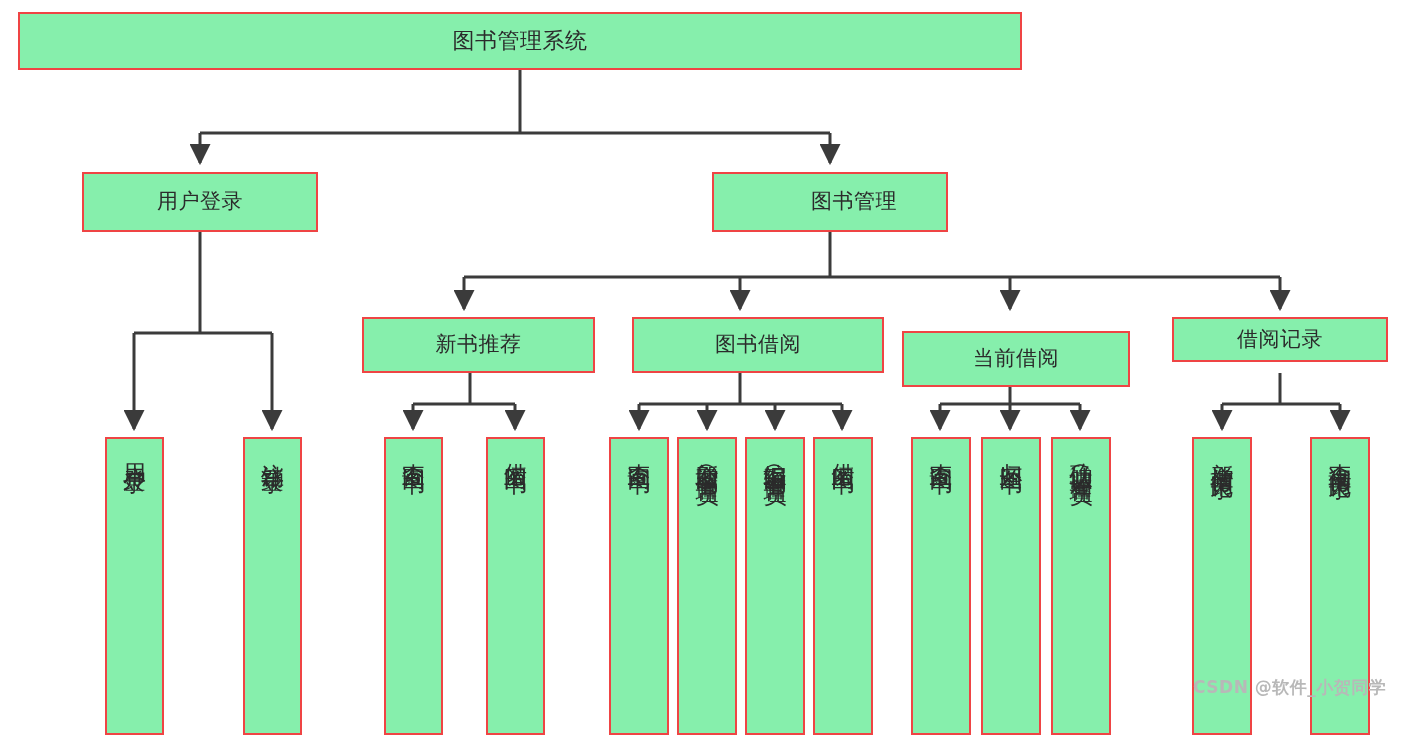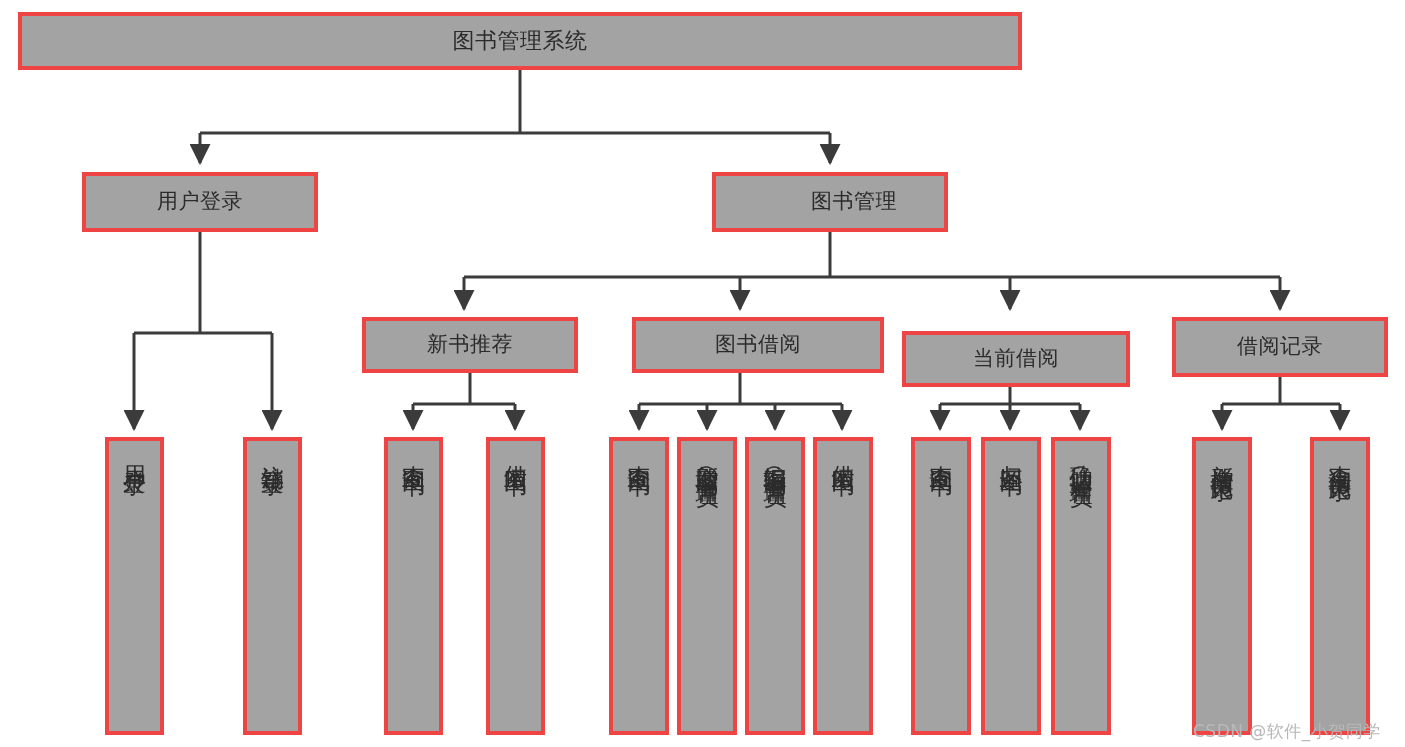--- a/index.html
+++ b/index.html
@@ -21,22 +21,22 @@
     position: absolute;
     left: 0;
     top: 0;
     width: 1405px;
     height: 747px;
     pointer-events: none;
   }
   .node {
     position: absolute;
     box-sizing: border-box;
-    border: 4px solid #ef4444;
-    background: #a3a3a3;
+    border: 2px solid #ef4444;
+    background: #86efac;
     display: flex;
     align-items: center;
     justify-content: center;
     color: #2b2b2b;
   }
   .node .lbl {
     display: block;
     text-align: center;
     line-height: 1.22;
     letter-spacing: 0.5px;
@@ -126,33 +126,33 @@
   </div>
 
   <div class="node h" style="left:82px; top:172px; width:236px; height:60px;">
     <span class="lbl">用户登录</span>
   </div>
 
   <div class="node h" style="left:712px; top:172px; width:236px; height:60px;padding-left:48px;">
     <span class="lbl">图书管理</span>
   </div>
 
-  <div class="node h" style="left:362px; top:317px; width:216px; height:56px;align-items:center;">
+  <div class="node h" style="left:362px; top:317px; width:233px; height:56px;align-items:center;">
     <span class="lbl">新书推荐</span>
   </div>
 
   <div class="node h" style="left:632px; top:317px; width:252px; height:56px;">
     <span class="lbl">图书借阅</span>
   </div>
 
   <div class="node h" style="left:902px; top:331px; width:228px; height:56px;">
     <span class="lbl">当前借阅</span>
   </div>
 
-  <div class="node h" style="left:1172px; top:317px; width:216px; height:60px;">
+  <div class="node h" style="left:1172px; top:317px; width:216px; height:45px;">
     <span class="lbl">借阅记录</span>
   </div>
 
   <div class="node v" style="left:105px; top:437px; width:59px; height:298px;">
     <span class="lbl">用户登录</span>
   </div>
 
   <div class="node v" style="left:243px; top:437px; width:59px; height:298px;">
     <span class="lbl">注销登录</span>
   </div>
@@ -194,15 +194,15 @@
   </div>
 
   <div class="node v" style="left:1192px; top:437px; width:60px; height:298px;">
     <span class="lbl">新增借阅记录</span>
   </div>
 
   <div class="node v" style="left:1310px; top:437px; width:60px; height:298px;">
     <span class="lbl">查询借阅记录</span>
   </div>
 
-  <div class="watermark" style="left:1193px; top:720px;">CSDN @软件_小贺同学</div>
+  <div class="watermark" style="left:1193px; top:676px;font-weight:bold;">CSDN @软件_小贺同学</div>
 
 </div>
 
 </body></html>

